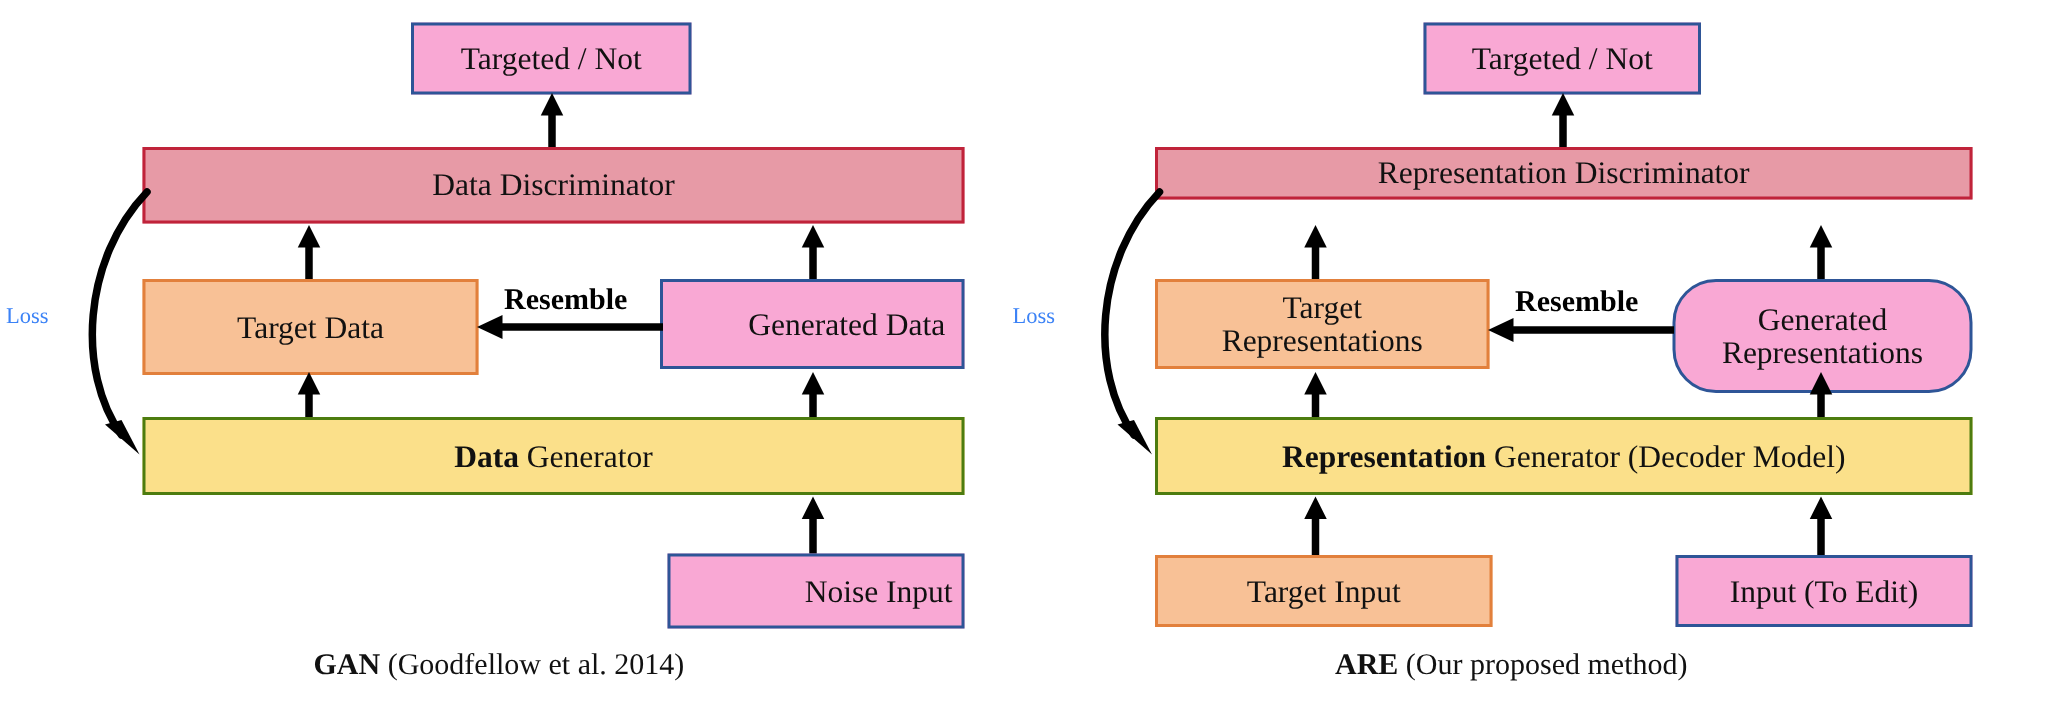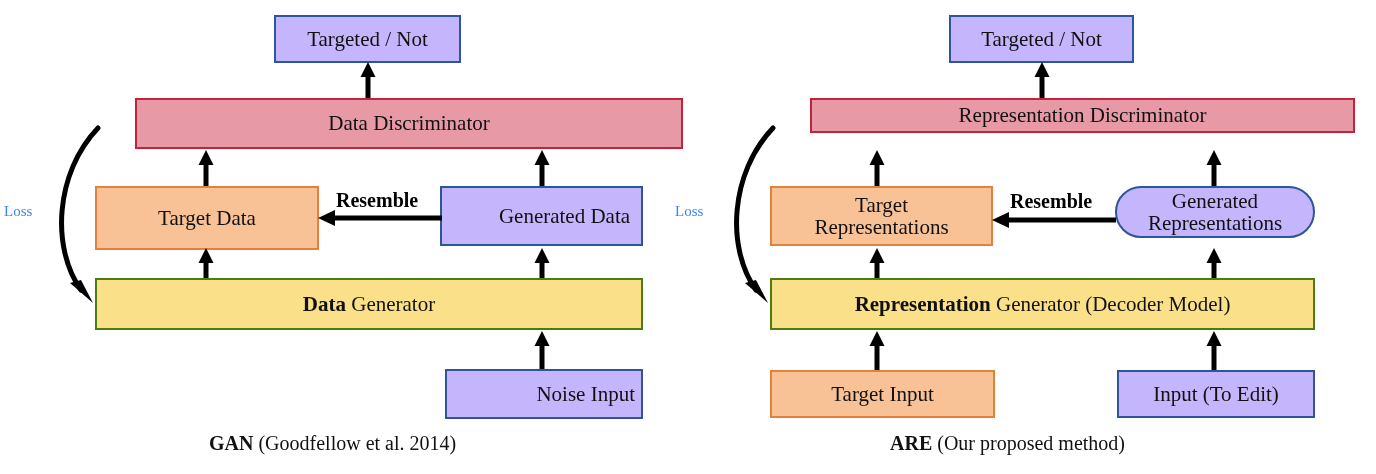--- a/index.html
+++ b/index.html
@@ -23,27 +23,26 @@
     box-sizing: border-box;
     display: flex;
     align-items: center;
     justify-content: center;
     text-align: center;
     line-height: 1.06;
     font-size: 21px;
     color: #111111;
   }
   .box-blue {
-    background: #c4b5fd;
+    background: #f9a8d4;
     border: 2px solid #2e5597;
   }
   .box-pink {
     background: #e79aa6;
     border: 2px solid #c0233a;
-    margin-left: 40px;
   }
   .box-orange {
     background: #f8c196;
     border: 2px solid #e2803c;
   }
   .box-yellow {
     background: #fbe08a;
     border: 2px solid #4d7c0f;
   }
   .box-label {
@@ -173,21 +172,21 @@
     <polygon points="11,0 3.5,15 18.5,15" fill="#000"></polygon>
   </svg>
 
   <div class="box box-orange" style="left:770px; top:186px; width:223px; height:60px;">
     <span class="box-label">
       <span>Target</span><br>
       <span>Representations</span>
     </span>
   </div>
 
-  <div class="box box-blue" style="left:1115px; top:186px; width:200px; height:52px;border-radius:29px;">
+  <div class="box box-blue" style="left:1115px; top:186px; width:200px; height:76px;border-radius:29px;">
     <span class="box-label">
       <span>Generated</span><br>
       <span>Representations</span>
     </span>
   </div>
 
   <svg class="arrow-h" style="left:992px; top:209px; width:124px; height:22px;">
     <line x1="124" y1="11" x2="16" y2="11" stroke="#000" stroke-width="5"></line>
     <polygon points="0,11 17,3 17,19" fill="#000"></polygon>
   </svg>

